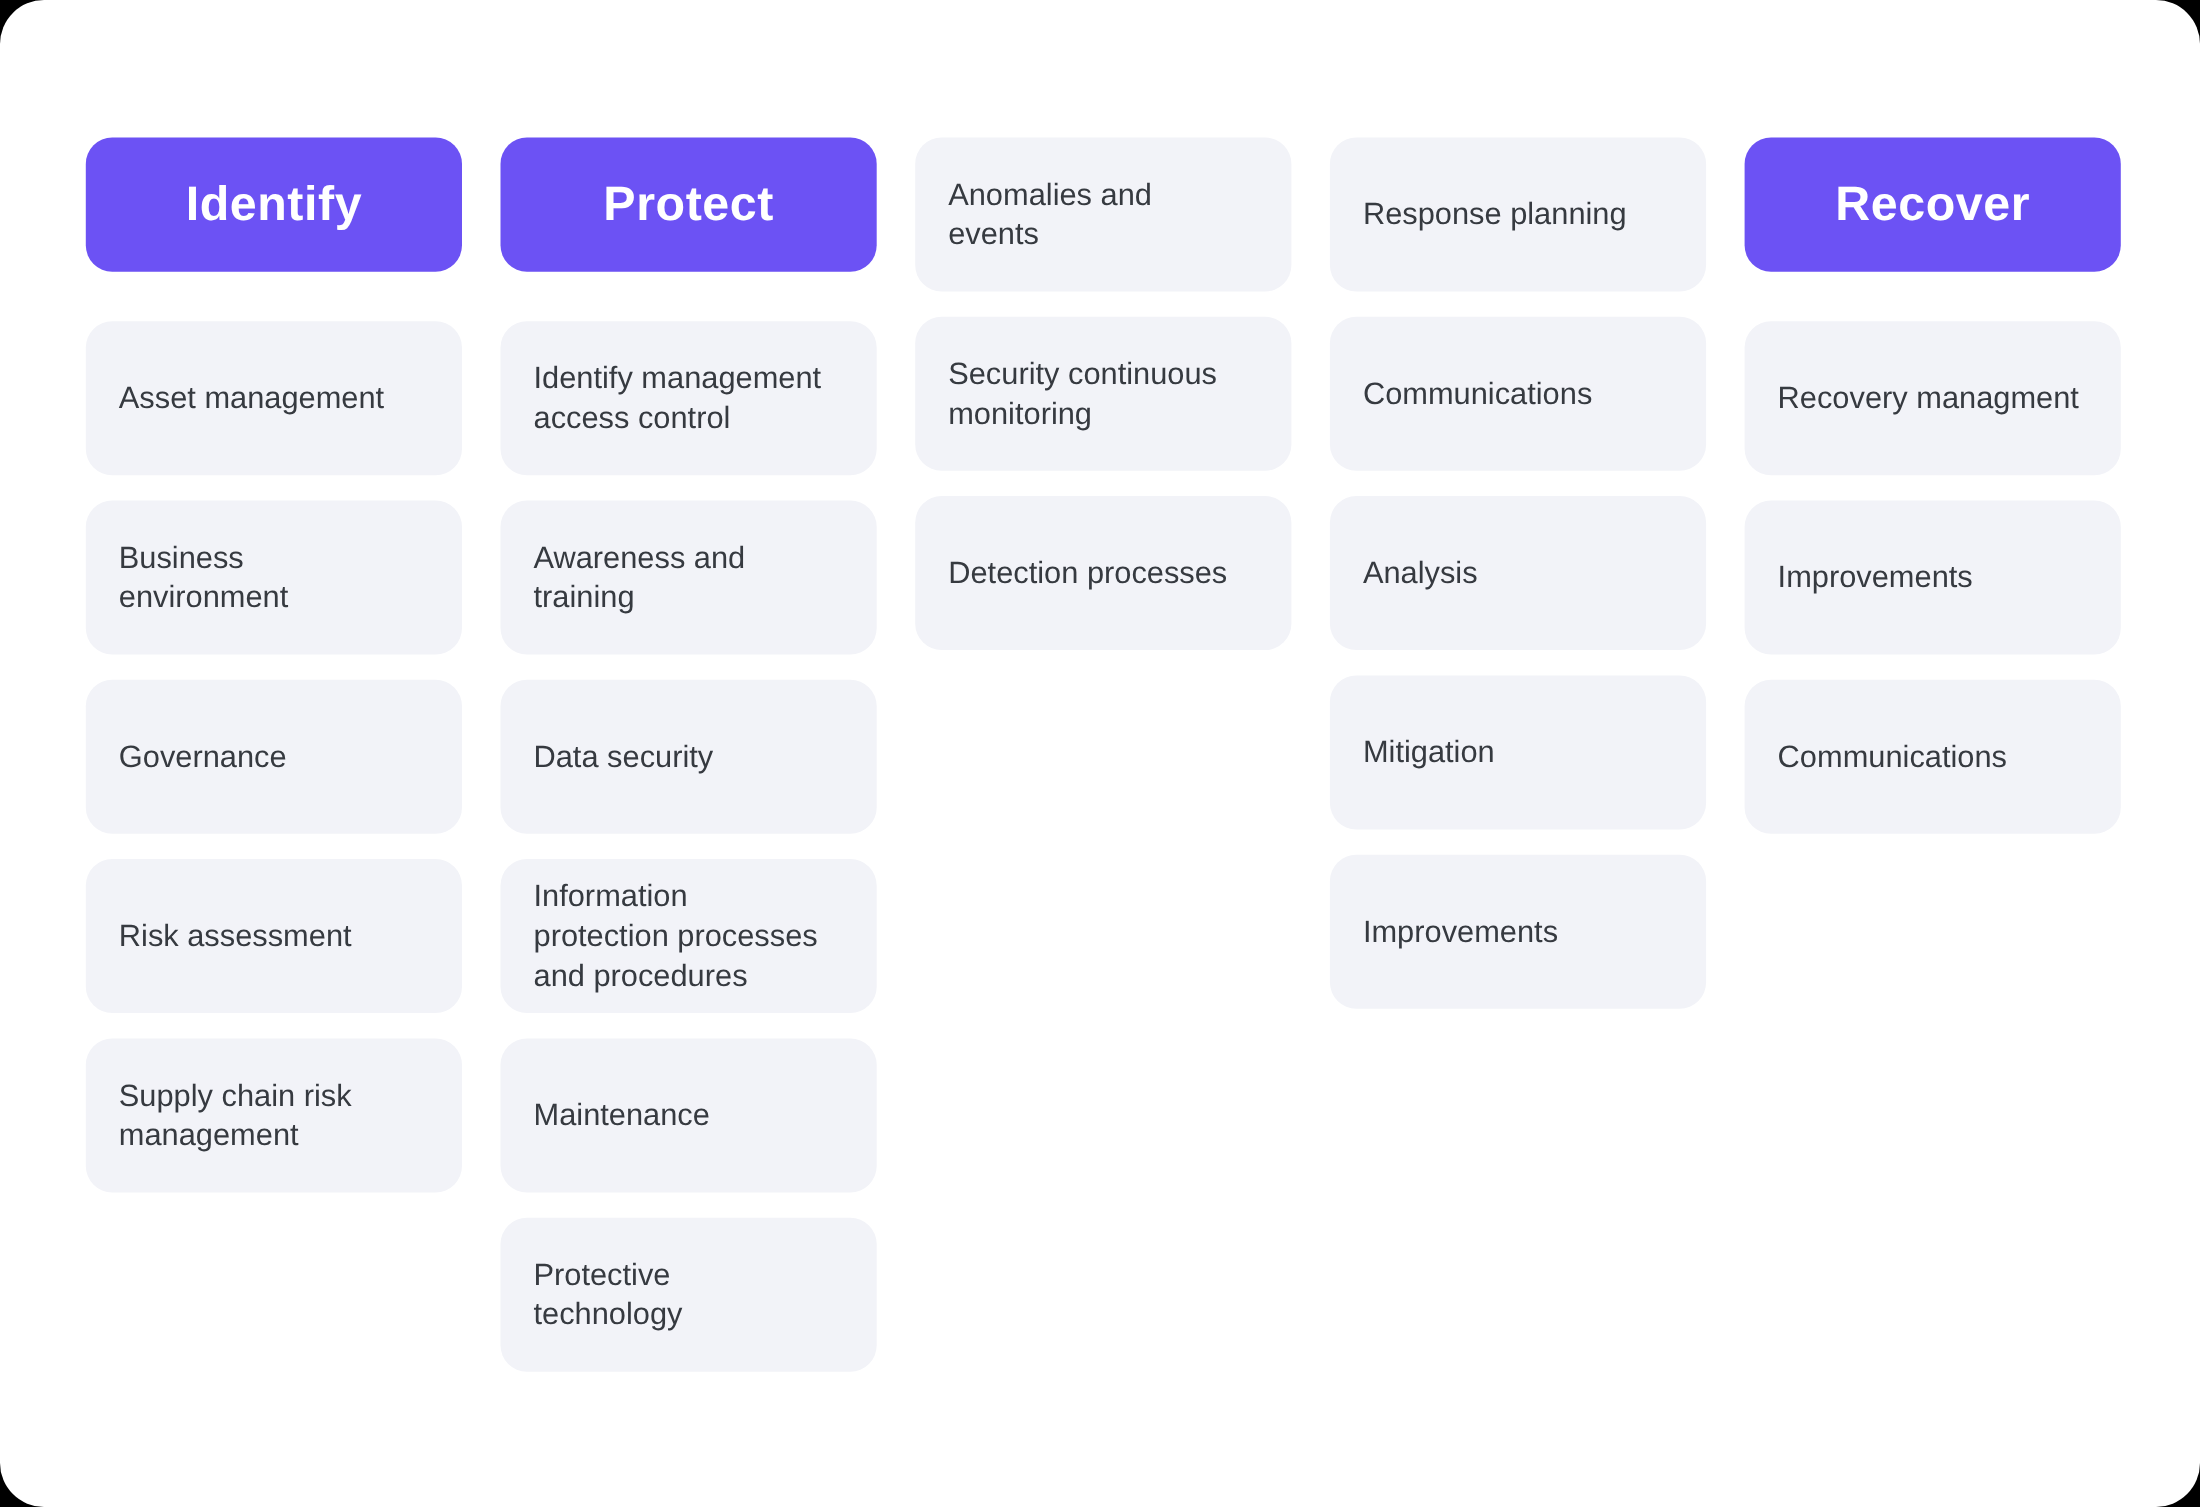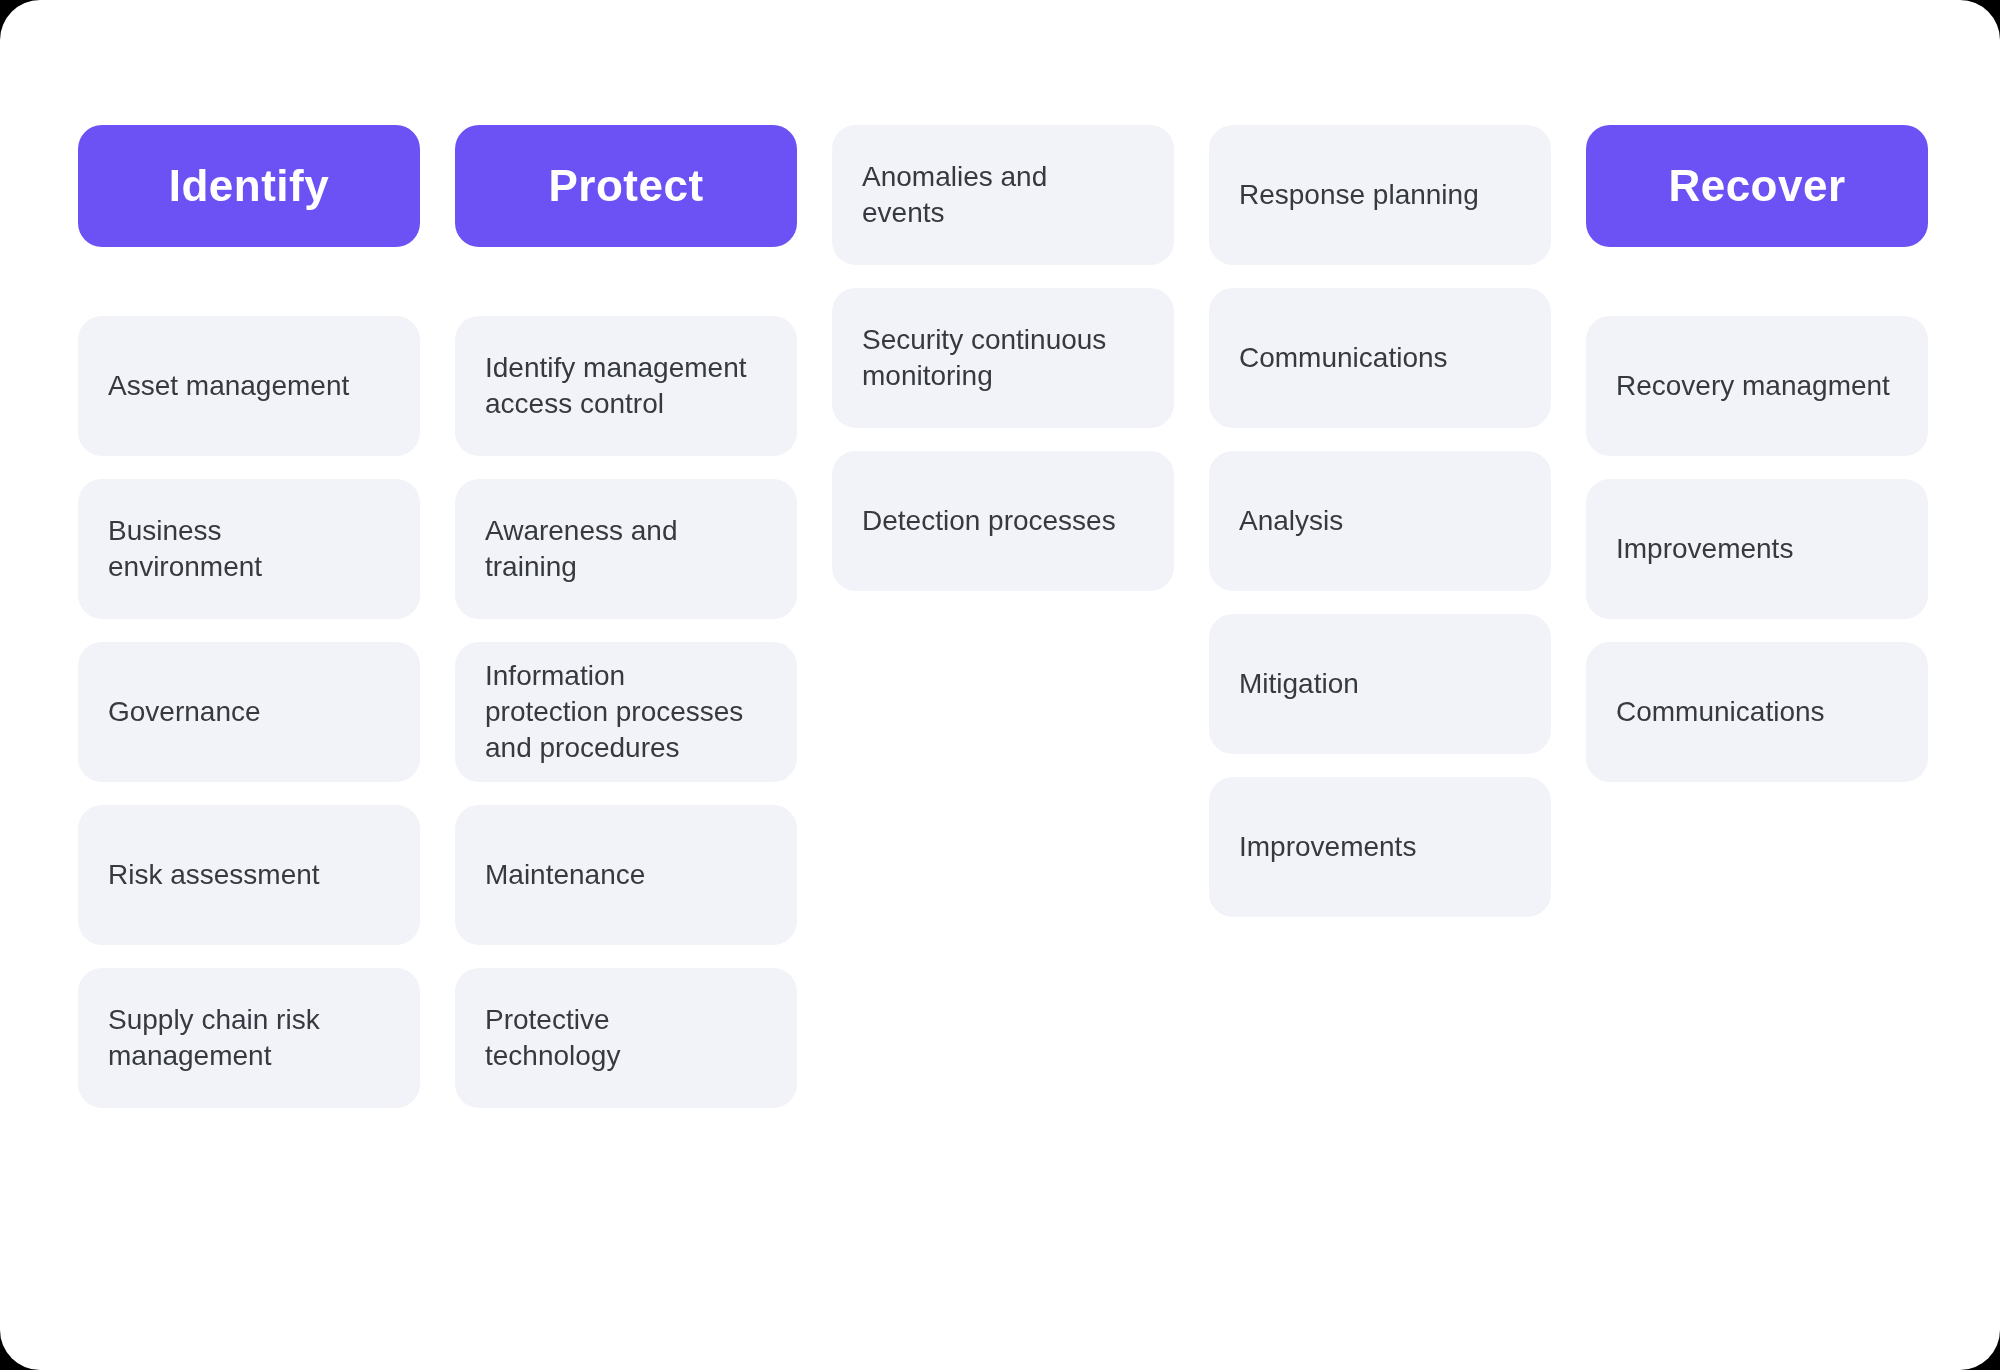--- a/index.html
+++ b/index.html
@@ -38,21 +38,21 @@
     height: 122px;
     border-radius: 24px;
     background: var(--header-bg, #6C52F4);
     color: var(--header-text, #FFFFFF);
     display: flex;
     align-items: center;
     justify-content: center;
     font-size: 44px;
     font-weight: 600;
     letter-spacing: 0.5px;
-    margin-bottom: 69px;
+    margin-bottom: 45px;
   }
   .card {
     min-height: 140px;
     border-radius: 24px;
     background: var(--card-bg, #F2F3F8);
     color: var(--card-text, #363A40);
     display: flex;
     align-items: center;
     padding: 0 30px;
     box-sizing: border-box;
@@ -95,20 +95,23 @@
 
       <div class="column">
         <div class="col-header">Protect</div>
         <div class="card">
           <span class="card-label">Identify management
 access control</span>
           </div>
         <div class="card">
           <span class="card-label">Awareness and
 training</span>
+          </div>
+        <div class="card">
+          <span class="card-label">Data security</span>
           </div>
         <div class="card">
           <span class="card-label">Information
 protection processes
 and procedures</span>
           </div>
         <div class="card">
           <span class="card-label">Maintenance</span>
           </div>
         <div class="card">

